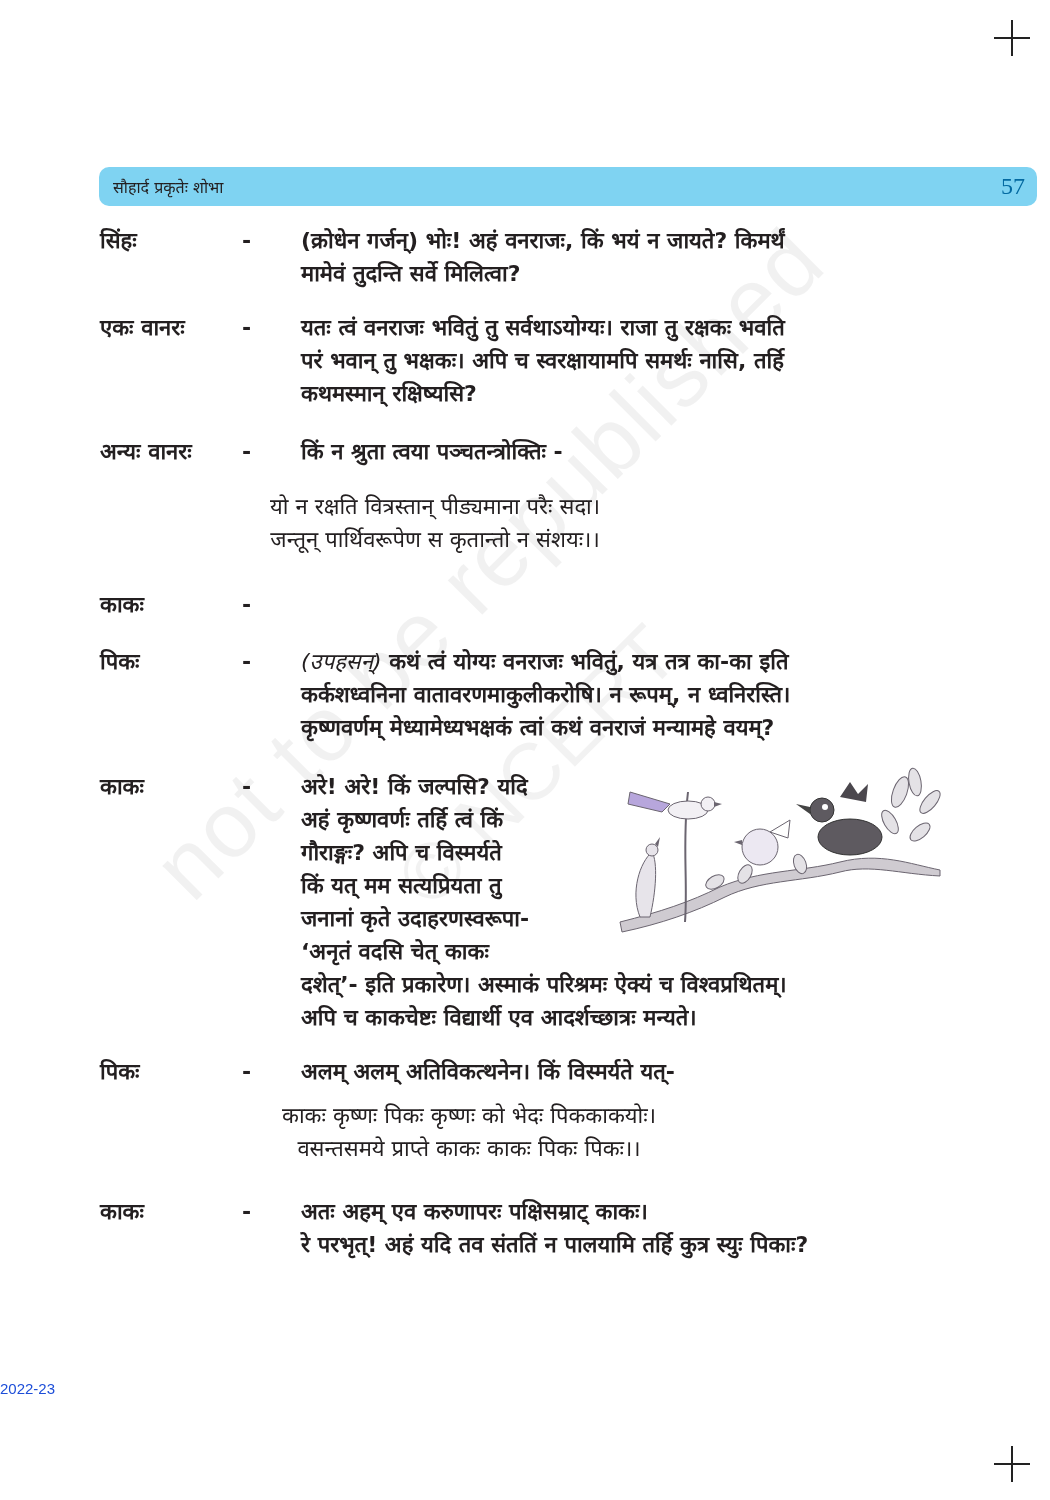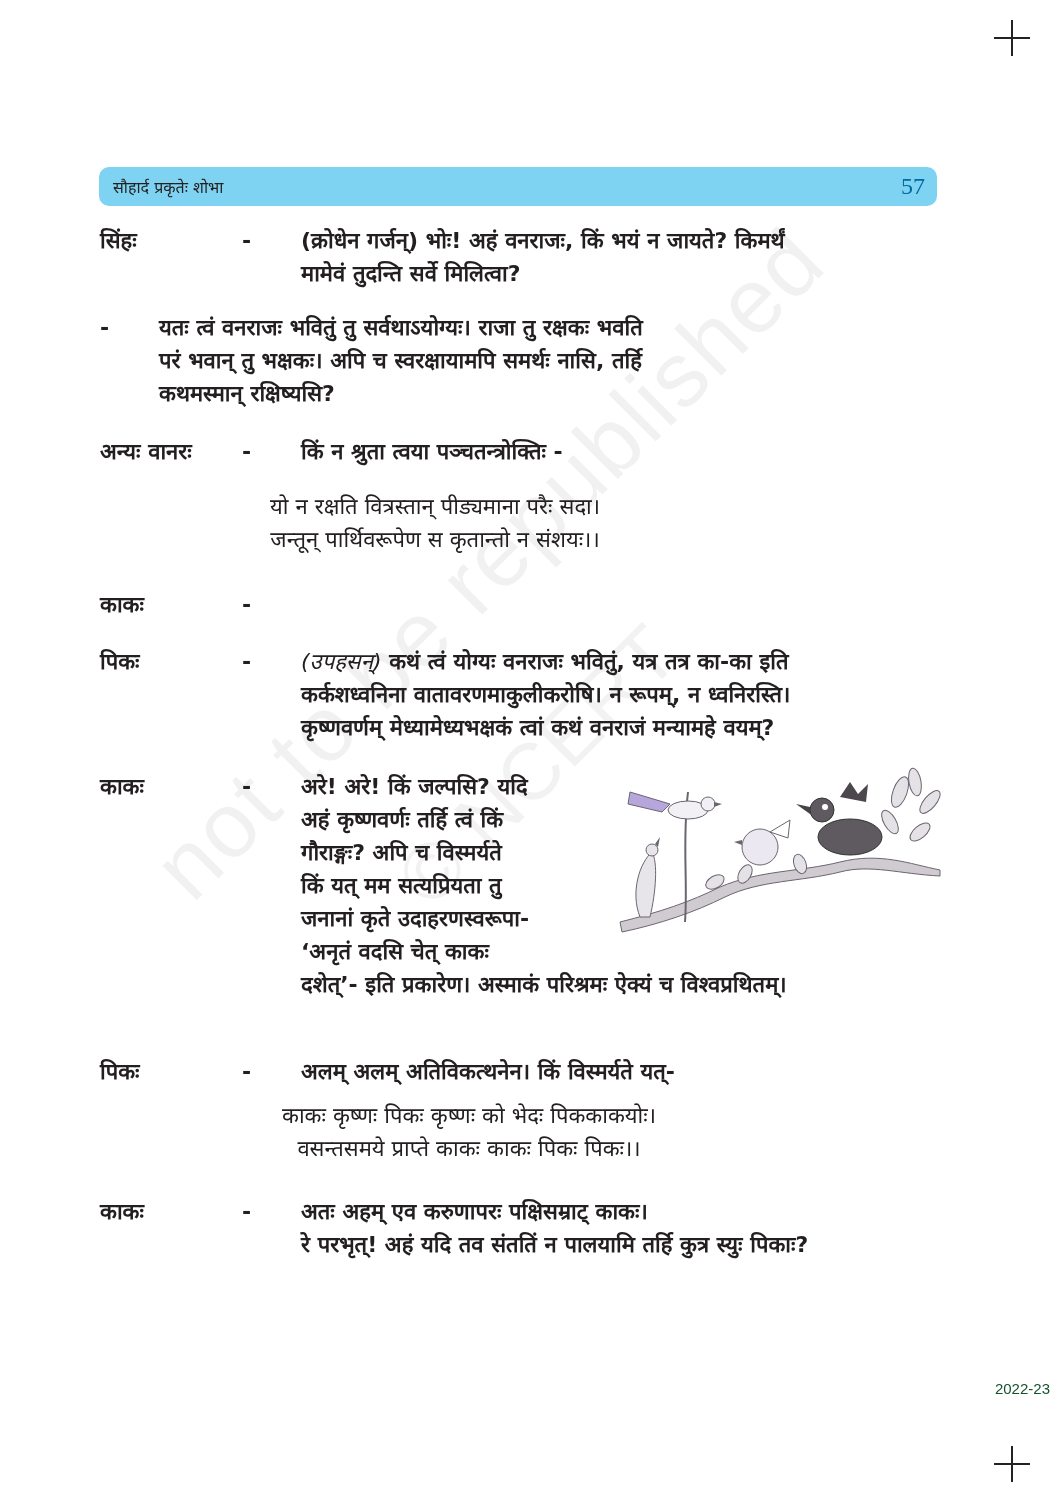--- a/index.html
+++ b/index.html
@@ -9,21 +9,21 @@
     color: #231f20;
   }
   .crop-mark { position: absolute; width: 36px; height: 36px; }
   .crop-mark::before, .crop-mark::after { content: ""; position: absolute; background: #222; }
   .crop-mark::before { left: 0; top: 17px; width: 36px; height: 1.5px; }
   .crop-mark::after { left: 17px; top: 0; width: 1.5px; height: 36px; }
   .crop-top { left: 994px; top: 20px; }
   .crop-bottom { left: 994px; top: 1446px; }
 
   .header-bar {
-    position: absolute; left: 99px; top: 167px; width: 838px; height: 39px;
+    position: absolute; left: 99px; top: 167px; width: 938px; height: 39px;
     background: #7fd3f2; border-radius: 10px;
     display: flex; align-items: center; justify-content: space-between;
     box-sizing: border-box; padding: 0 12px 0 14px;
   }
   .header-title { font-family: "DejaVu Serif", serif; font-size: 16px; color: #231f20; }
   .page-number { font-family: "Liberation Serif", serif; font-size: 24px; color: #0369a1; }
 
   .watermark {
     position: absolute; left: 170px; top: 830px; width: 900px;
     transform: rotate(-45deg); transform-origin: left center;
@@ -45,22 +45,22 @@
   .dash { width: 34px; flex: none; font-weight: bold; }
   .speech { flex: 1; font-weight: bold; text-align: justify; }
   .speech .line { display: block; white-space: nowrap; margin-left: 25px; }
   .stage { font-style: italic; font-weight: normal; }
   .verse { position: absolute; left: 270px; font-size: 22px; line-height: 33px; font-weight: normal; text-align: center; }
   .verse .line { display: block; white-space: nowrap; }
 
   .illustration { position: absolute; left: 600px; top: 752px; width: 345px; height: 190px; }
 
   .footer-year {
-    position: absolute; left: 0; width: 1050px; top: 1380px; text-align: right;
-    font-family: "Liberation Sans", sans-serif; font-size: 15px; color: #14532d;
+    position: absolute; left: 0; width: 1050px; top: 1380px; text-align: left;
+    font-family: "Liberation Sans", sans-serif; font-size: 15px; color: #1d4ed8;
   }
 </style>
 </head>
 <body>
 
 <div class="crop-mark crop-top"></div>
 <div class="crop-mark crop-bottom"></div>
 
 <div class="watermark">not to be republished</div>
 <div class="watermark-sub">© NCERT</div>
@@ -73,20 +73,21 @@
 <div class="dialogue" style="top:224px;">
   <span class="speaker">सिंहः</span>
   <span class="dash">-</span>
   <span class="speech">
     <span class="line">(क्रोधेन गर्जन्) भोः! अहं वनराजः, किं भयं न जायते? किमर्थं</span>
     <span class="line">मामेवं तुदन्ति सर्वे मिलित्वा?</span>
   </span>
 </div>
 
 <div class="dialogue" style="top:311px;">
+  <span class="speaker">एकः वानरः</span>
   <span class="dash">-</span>
   <span class="speech">
     <span class="line">यतः त्वं वनराजः भवितुं तु सर्वथाऽयोग्यः। राजा तु रक्षकः भवति</span>
     <span class="line">परं भवान् तु भक्षकः। अपि च स्वरक्षायामपि समर्थः नासि, तर्हि</span>
     <span class="line">कथमस्मान् रक्षिष्यसि?</span>
   </span>
 </div>
 
 <div class="dialogue" style="top:435px;">
   <span class="speaker">अन्यः वानरः</span>
@@ -119,20 +120,21 @@
   <span class="speaker">काकः</span>
   <span class="dash">-</span>
   <span class="speech">
     <span class="line">अरे! अरे! किं जल्पसि? यदि</span>
     <span class="line">अहं कृष्णवर्णः तर्हि त्वं किं</span>
     <span class="line">गौराङ्गः? अपि च विस्मर्यते</span>
     <span class="line">किं यत् मम सत्यप्रियता तु</span>
     <span class="line">जनानां कृते उदाहरणस्वरूपा-</span>
     <span class="line">‘अनृतं वदसि चेत् काकः</span>
     <span class="line">दशेत्’- इति प्रकारेण। अस्माकं परिश्रमः ऐक्यं च विश्वप्रथितम्।</span>
+    <span class="line">अपि च काकचेष्टः विद्यार्थी एव आदर्शच्छात्रः मन्यते।</span>
   </span>
 </div>
 
 <svg class="illustration" viewBox="0 0 345 190">
 
   <path d="M20 170 C 60 160, 90 150, 120 135 C 160 118, 200 120, 240 110 C 280 100, 310 112, 340 118 L 340 124 C 300 122, 270 112, 240 120 C 200 130, 160 128, 125 145 C 95 160, 60 172, 22 180 Z" fill="#cfcbd1" stroke="#6b6570" stroke-width="1"></path>
 
   <path d="M85 170 C 88 130, 82 90, 88 40" stroke="#6b6570" stroke-width="2" fill="none"></path>
 
   <g fill="#e4e2e6" stroke="#6b6570" stroke-width="1">

